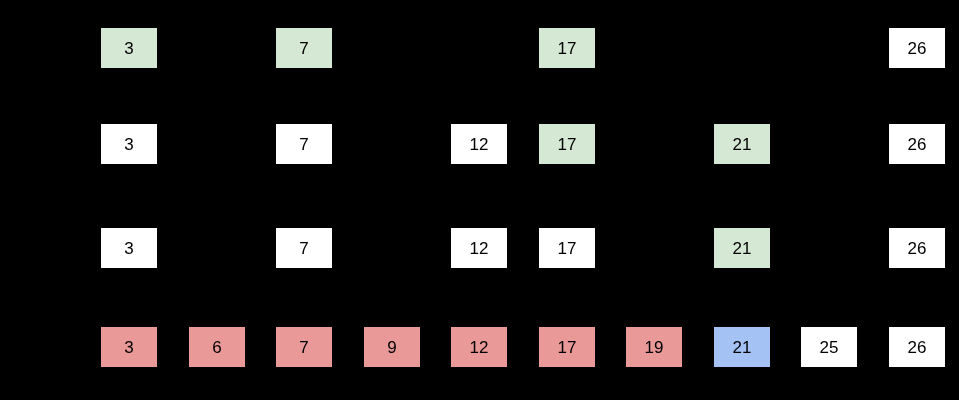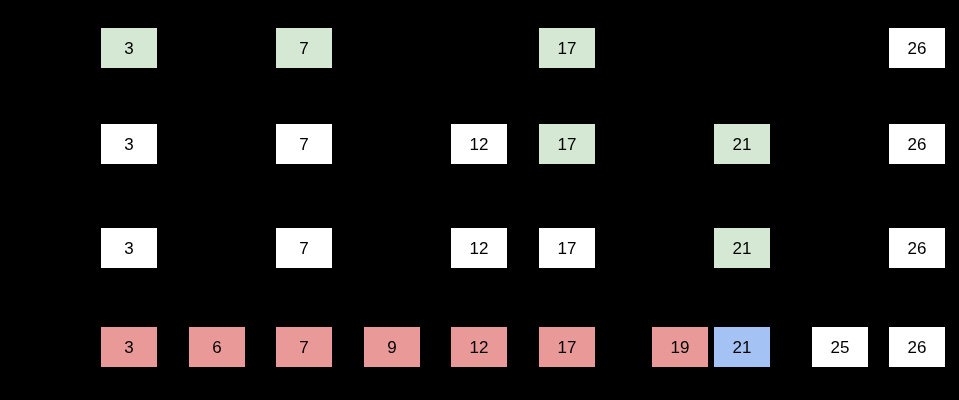--- a/index.html
+++ b/index.html
@@ -62,18 +62,18 @@
       <div class="cell" style="left: 714px; width: 56px; height: 40px; background: rgb(213, 232, 212); color: rgb(0, 0, 0);">21</div>
       <div class="cell" style="left: 889px; width: 56px; height: 40px; background: rgb(255, 255, 255); color: rgb(0, 0, 0);">26</div>
     </div>
     <div class="row" style="top: 327px;">
       <div class="cell" style="left: 101px; width: 56px; height: 40px; background: rgb(234, 153, 153); color: rgb(0, 0, 0);">3</div>
       <div class="cell" style="left: 189px; width: 56px; height: 40px; background: rgb(234, 153, 153); color: rgb(0, 0, 0);">6</div>
       <div class="cell" style="left: 276px; width: 56px; height: 40px; background: rgb(234, 153, 153); color: rgb(0, 0, 0);">7</div>
       <div class="cell" style="left: 364px; width: 56px; height: 40px; background: rgb(234, 153, 153); color: rgb(0, 0, 0);">9</div>
       <div class="cell" style="left: 451px; width: 56px; height: 40px; background: rgb(234, 153, 153); color: rgb(0, 0, 0);">12</div>
       <div class="cell" style="left: 539px; width: 56px; height: 40px; background: rgb(234, 153, 153); color: rgb(0, 0, 0);">17</div>
-      <div class="cell" style="left: 652px; width: 56px; height: 40px; background: rgb(234, 153, 153); color: rgb(0, 0, 0);">19</div>
+      <div class="cell" style="left: 626px; width: 56px; height: 40px; background: rgb(234, 153, 153); color: rgb(0, 0, 0);">19</div>
       <div class="cell" style="left: 714px; width: 56px; height: 40px; background: rgb(164, 194, 244); color: rgb(0, 0, 0);">21</div>
-      <div class="cell" style="left: 801px; width: 56px; height: 40px; background: rgb(255, 255, 255); color: rgb(0, 0, 0); margin-left: 11px;">25</div>
+      <div class="cell" style="left: 801px; width: 56px; height: 40px; background: rgb(255, 255, 255); color: rgb(0, 0, 0);">25</div>
       <div class="cell" style="left: 889px; width: 56px; height: 40px; background: rgb(255, 255, 255); color: rgb(0, 0, 0);">26</div>
     </div>
   </div>
 
 </body></html>

